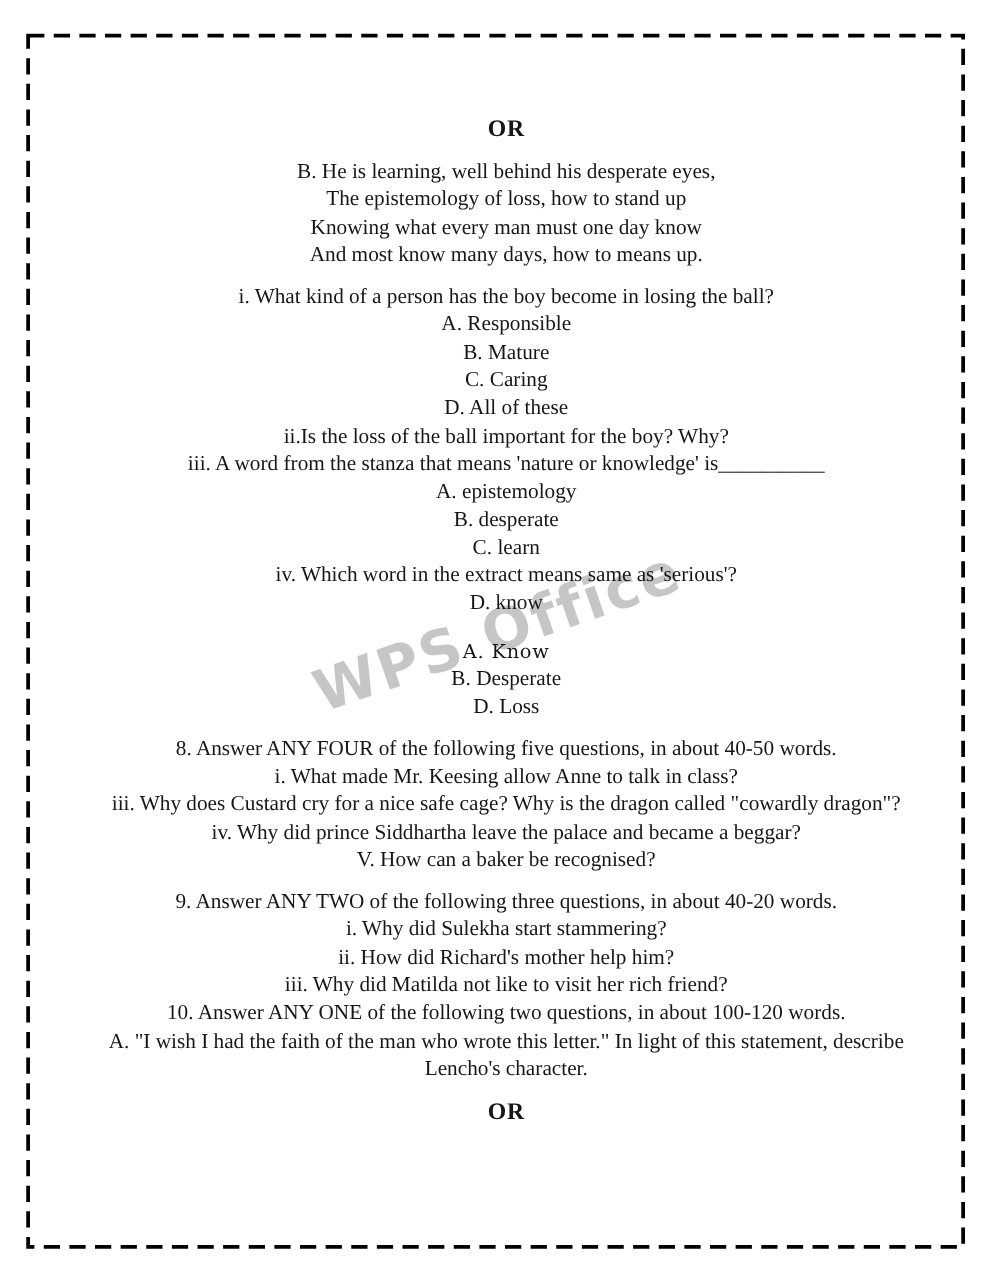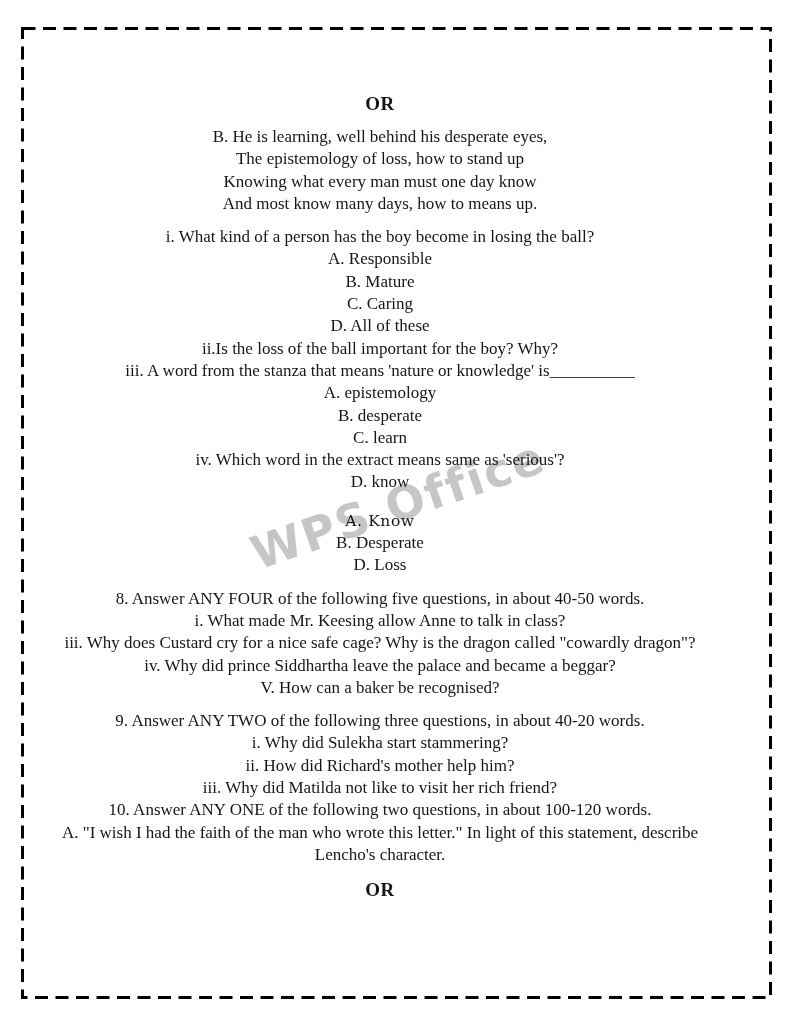--- a/index.html
+++ b/index.html
@@ -26,21 +26,21 @@
     font-family: "DejaVu Sans", sans-serif;
     font-weight: bold;
     font-size: 46px;
     letter-spacing: 2px;
     white-space: nowrap;
     color: #c6c6c6;
     user-select: none;
   }
   .content {
     position: absolute;
-    left: 26px;
+    left: 51px;
     top: 0;
     width: 708px;
   }
   .or-heading {
     margin: 0;
     text-align: center;
     font-size: 19px;
     line-height: 22px;
     font-weight: 700;
     letter-spacing: 0.5px;

